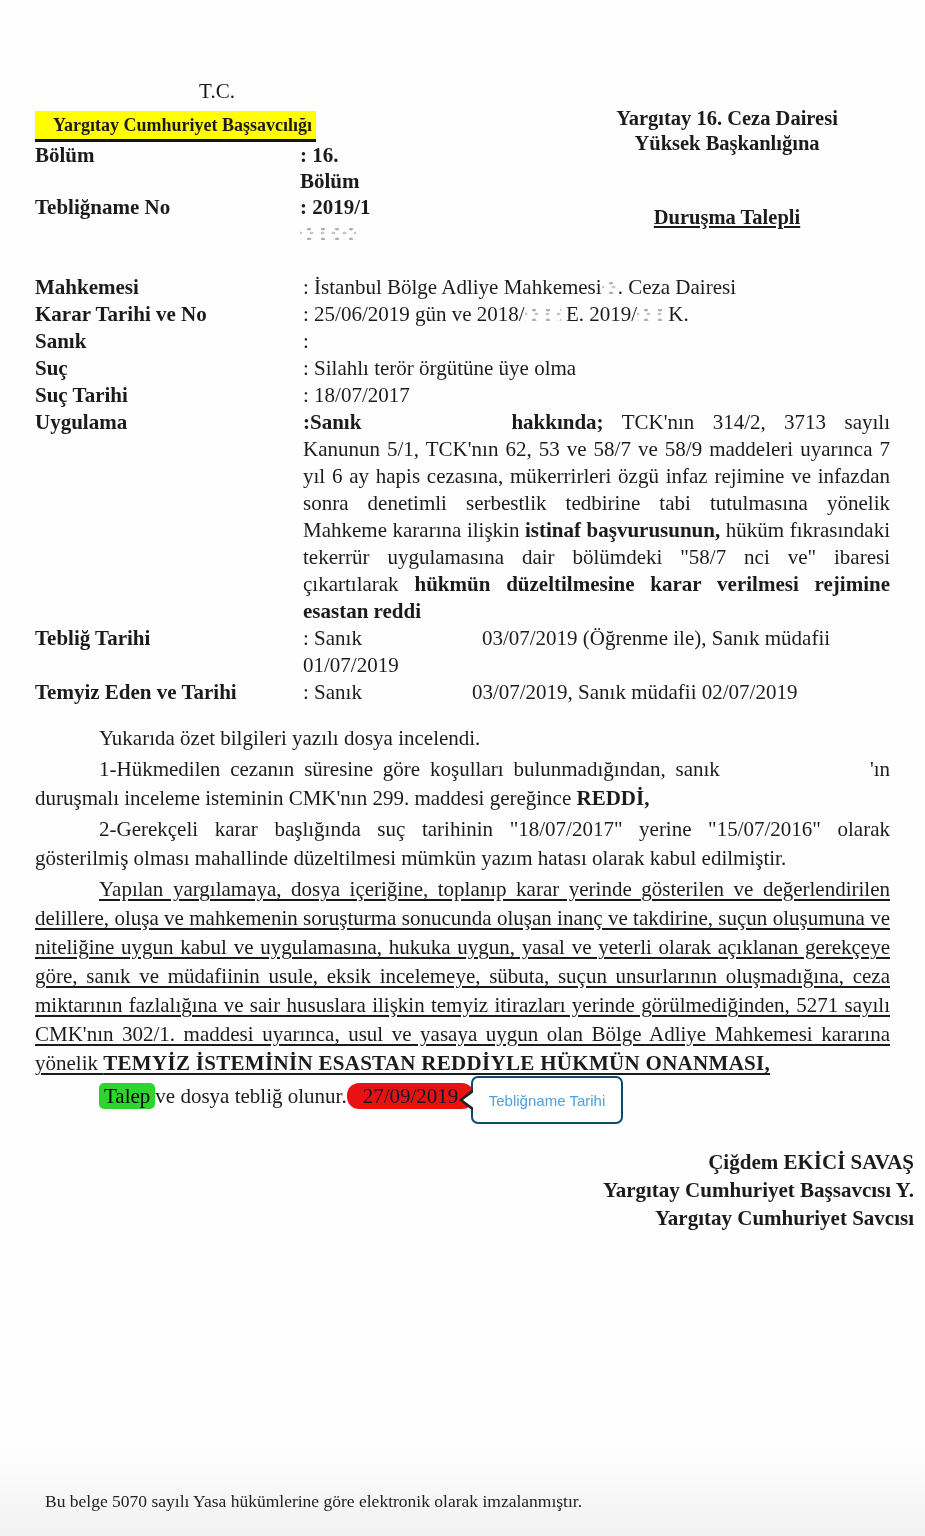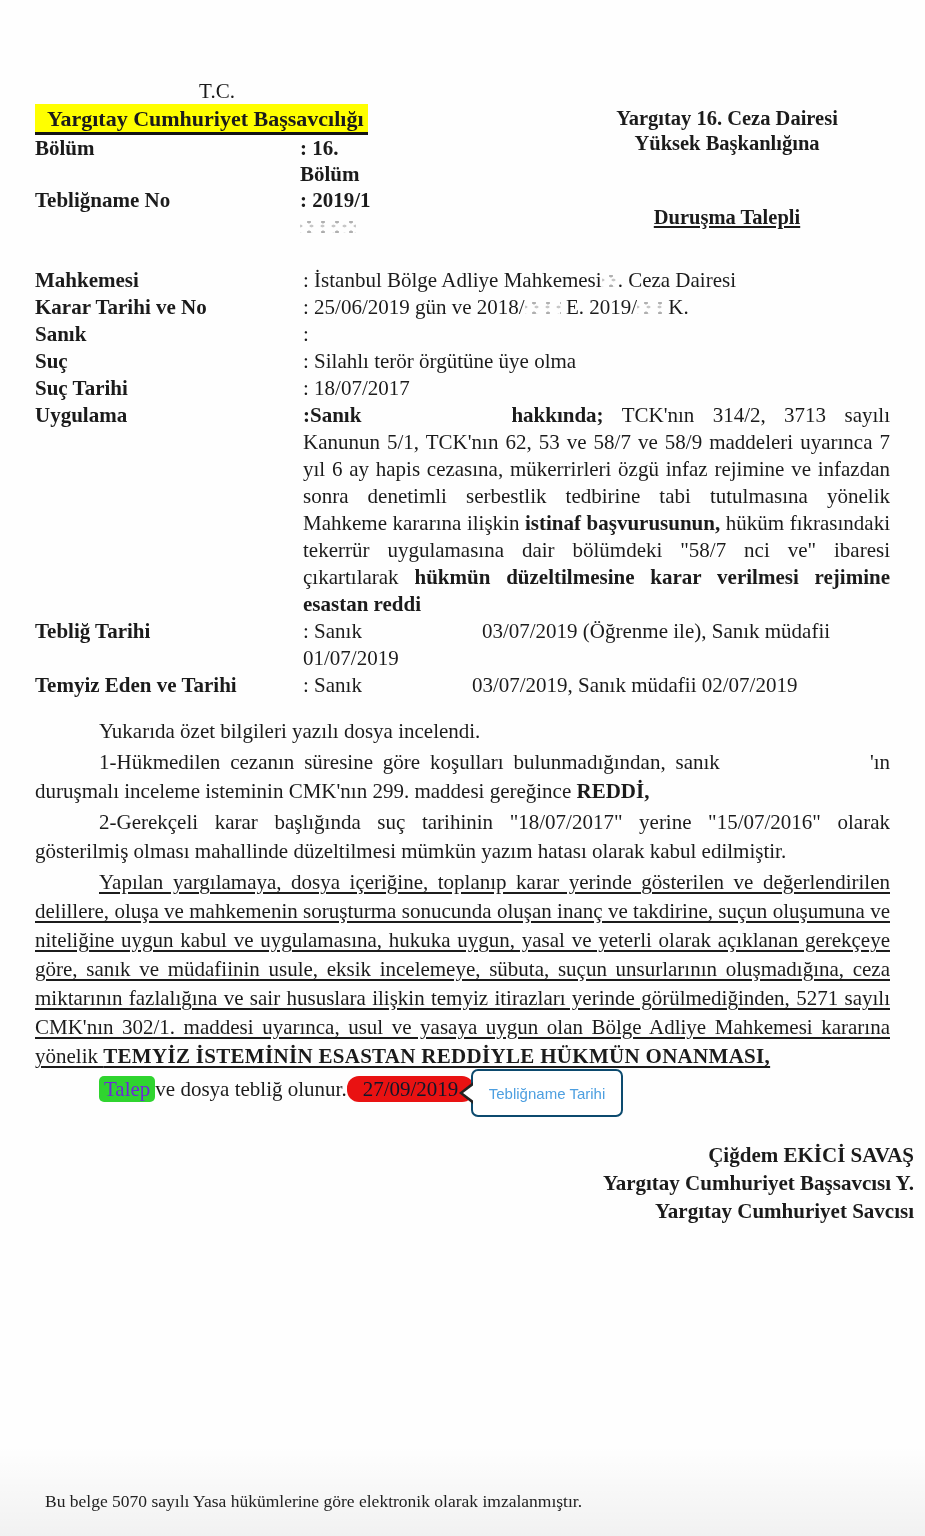--- a/index.html
+++ b/index.html
@@ -12,22 +12,22 @@
     background:linear-gradient(180deg, rgba(0,0,0,0) 0%, rgba(0,0,0,0.05) 100%);
     pointer-events:none;
   }
   .content { padding:80px 35px 0 35px; }
 
   
   .header { position:relative; }
   .header-left { width:364px; }
   .tc { text-align:center; font-weight:normal; font-size:21px; line-height:23px; }
   .office {
-    display:inline-block; background:#ffff00; font-weight:bold; font-size:22px;
-    line-height:27px; padding:1px 4px 0 12px; border-bottom:3px solid #141414; margin-top:1px;
+    display:inline-block; background:#ffff00; font-weight:bold; font-size:18px;
+    line-height:27px; padding:1px 4px 0 18px; border-bottom:3px solid #141414; margin-top:8px;
   }
   .hdr-row { display:flex; font-weight:bold; font-size:21px; line-height:26px; }
   .hdr-row .lbl { width:265px; flex:none; }
   .header-right {
     position:absolute; left:532px; top:26px; width:320px; text-align:center;
     font-weight:bold; font-size:20.5px; line-height:25px;
   }
   .hearing { margin-top:49px;text-decoration:underline; }
 
   
@@ -52,21 +52,21 @@
     filter:blur(.7px);
   }
 
   
   .paras { margin-top:18px; font-size:21px; }
   .para { margin:2px 0 0 0; text-indent:64px; line-height:29px; text-align:justify; }
   .p4 { text-decoration:underline; text-underline-offset:3px; }
   .p4 .b { letter-spacing:.3px; }
 
   .talep-line { position:relative; margin-top:3px; text-indent:64px; line-height:31px; font-size:21px; }
-  .hl-green { background:#2fd42f; color:#6d28d9; padding:1px 5px; border-radius:5px; }
+  .hl-green { background:#2fd42f; color:#000000; padding:1px 5px; border-radius:5px; }
   .hl-red   { background:#e91212; color:#0f172a; padding:1px 16px; border-radius:12px; }
 
   
   .callout {
     position:absolute; left:436px; top:-5px; width:148px; height:44px;
     background:#fff; border:2px solid #0c4a6e; border-radius:7px;
     display:flex; align-items:center; justify-content:center;
     font-family:"Liberation Sans", sans-serif; font-size:15px; color:#4d9fe0;
     text-indent:0;
   }

